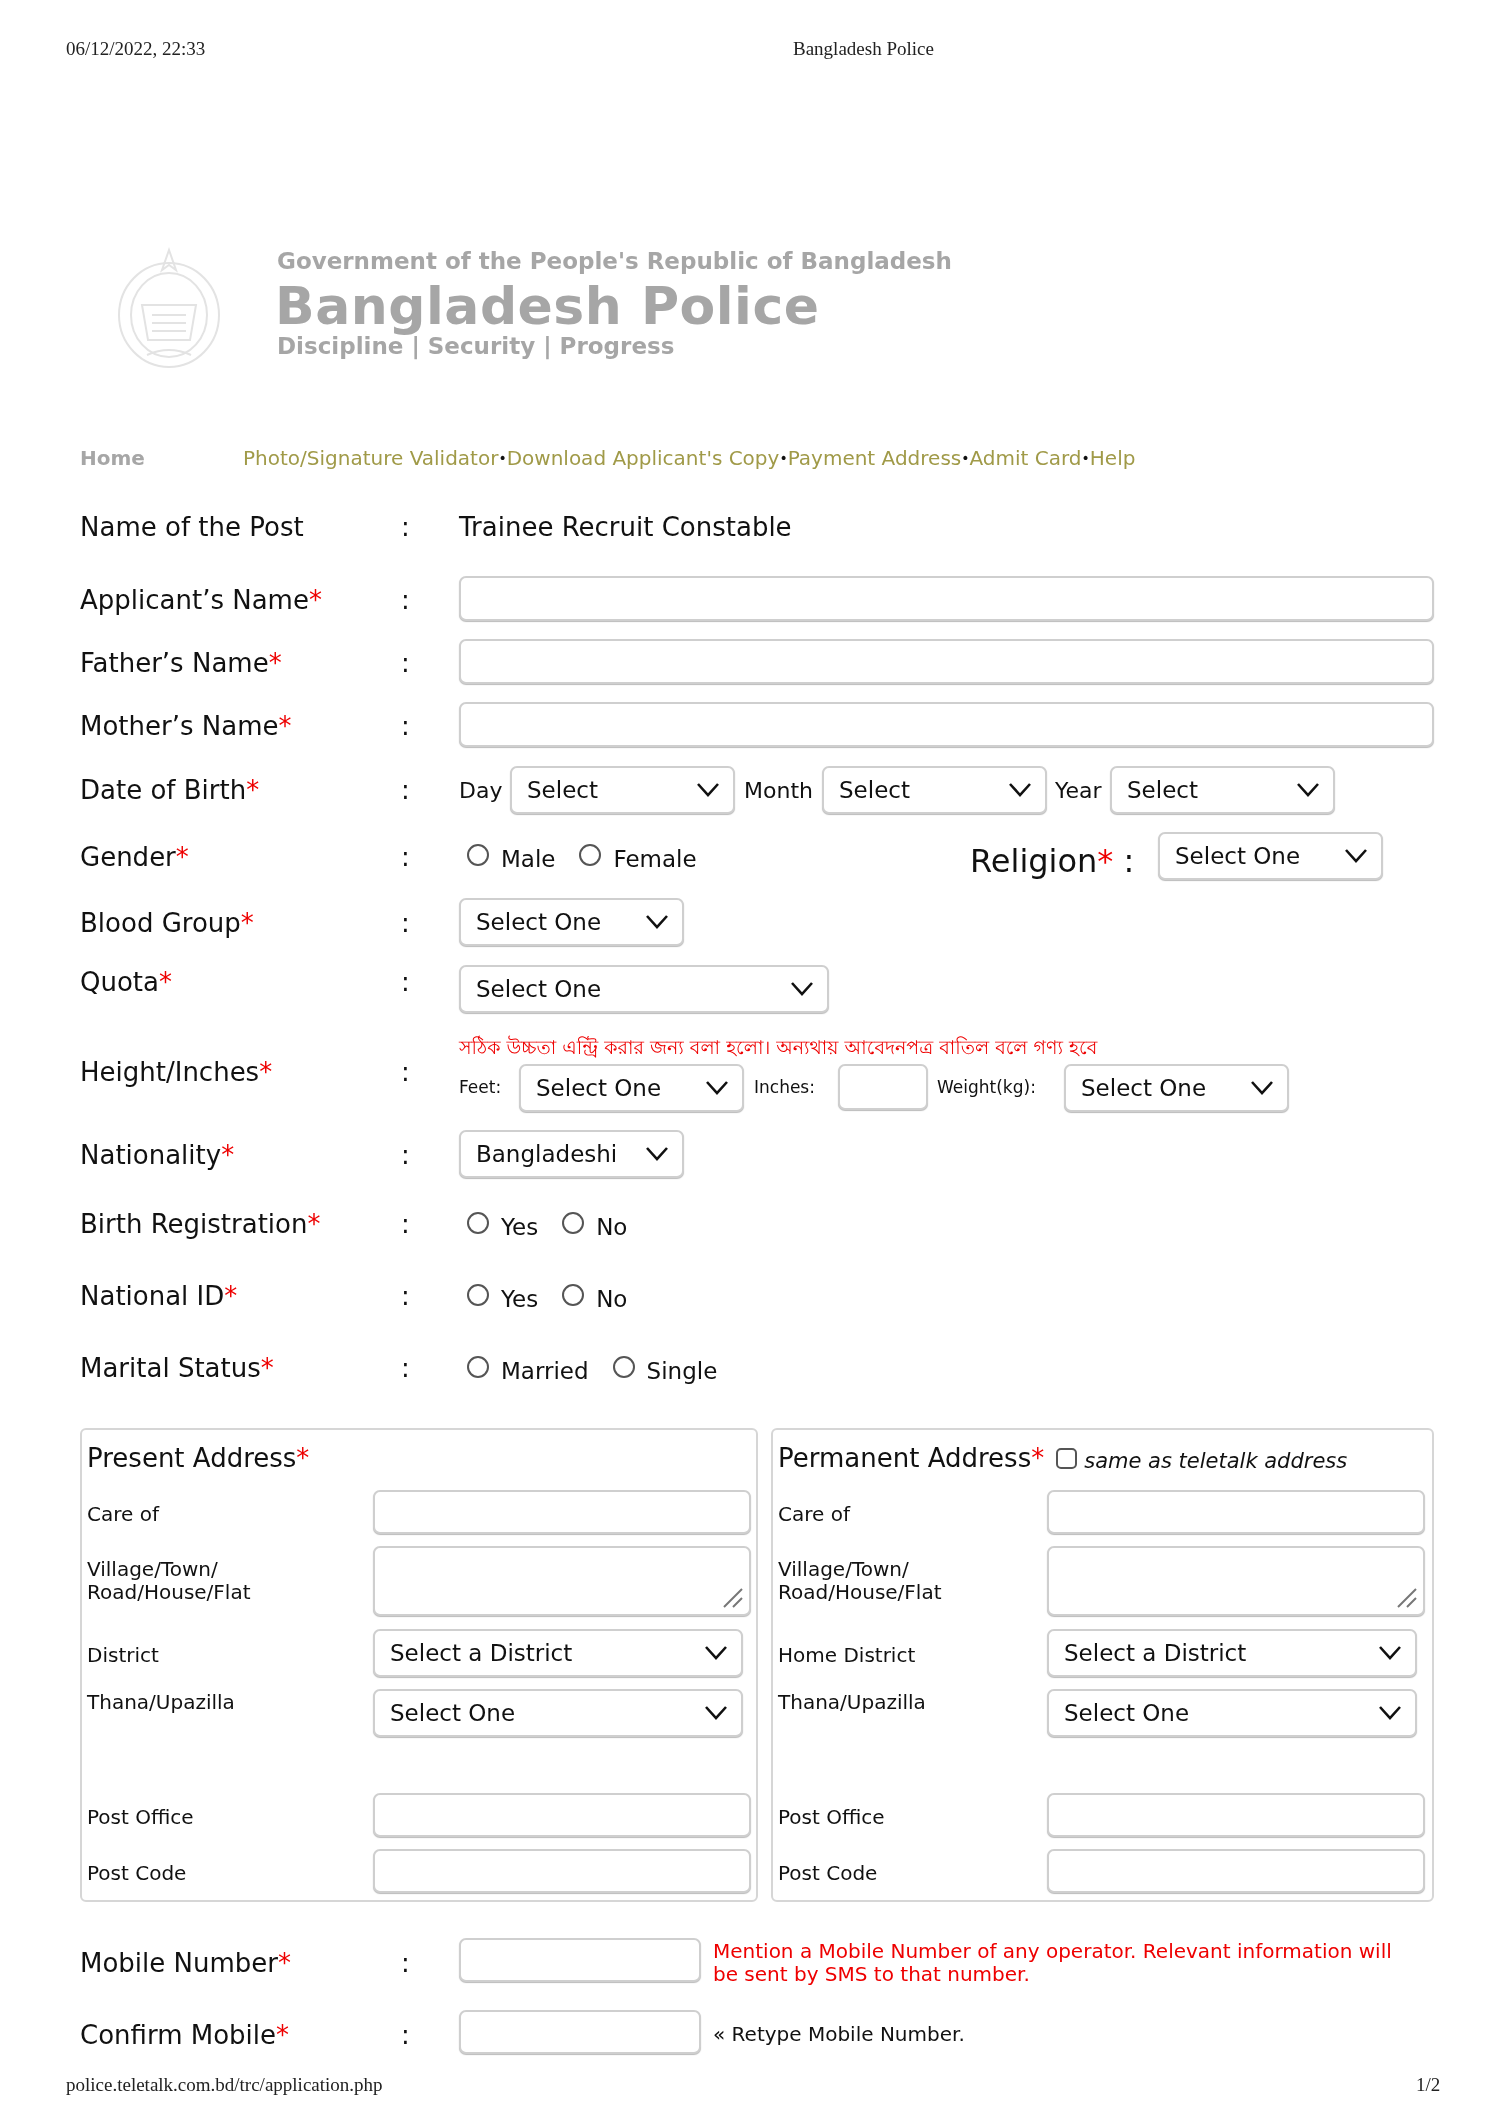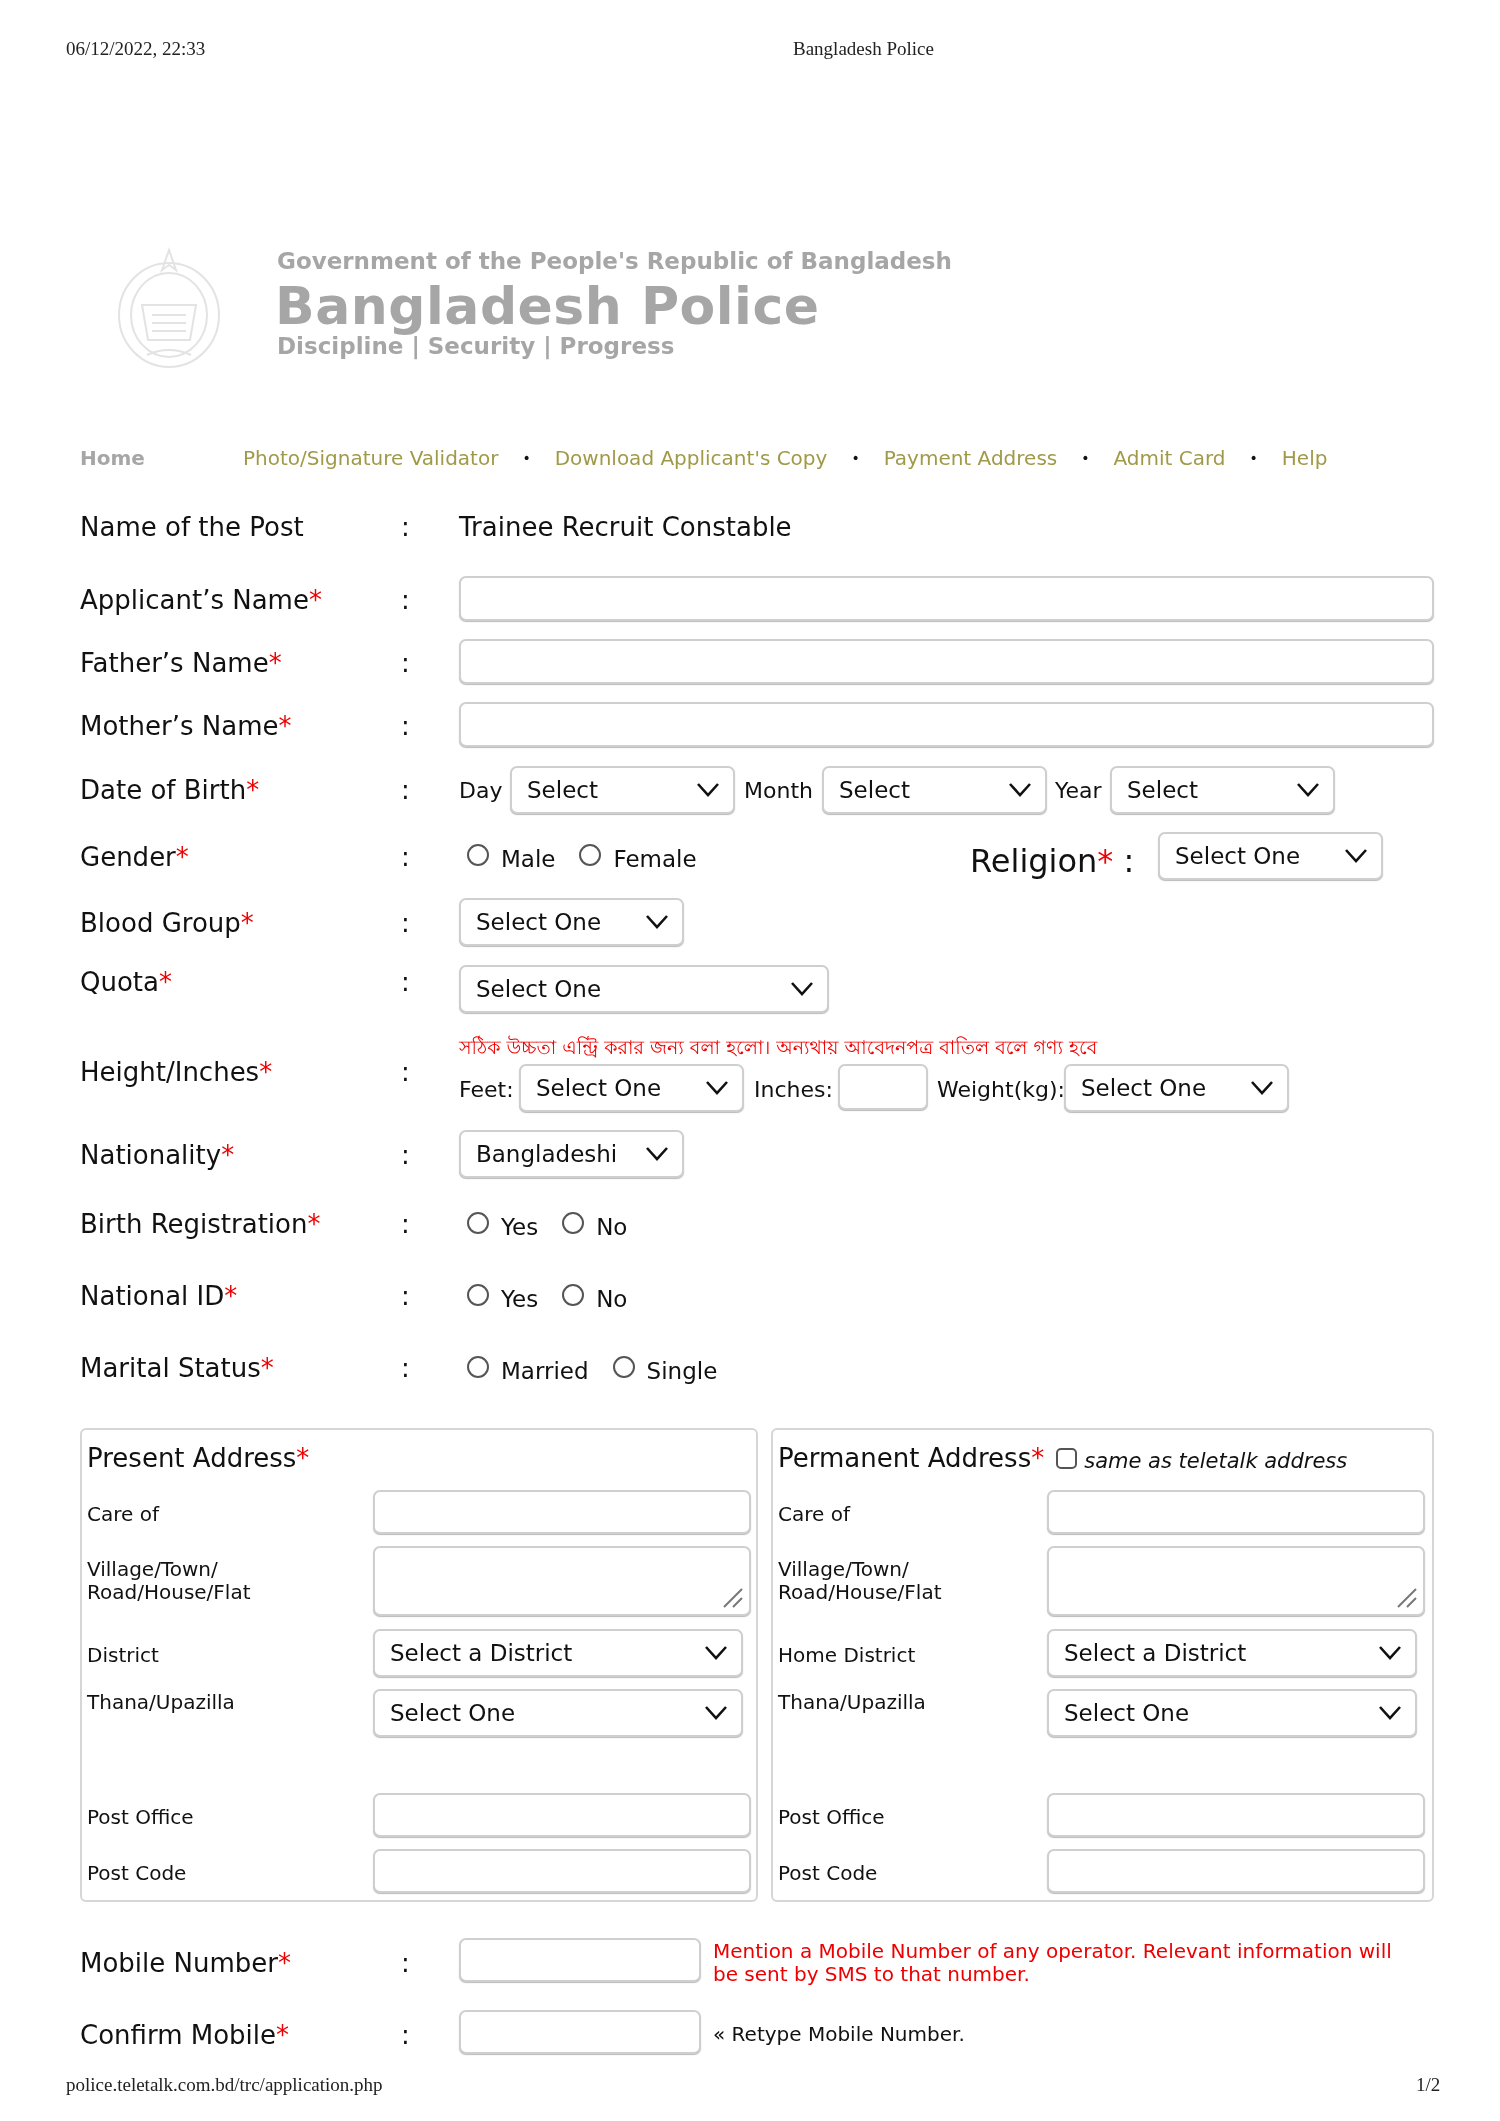--- a/index.html
+++ b/index.html
@@ -11,21 +11,21 @@
   .hdr-motto{left:277px;top:333px;font-size:23px;font-weight:bold;color:#a6a6a6}
   .nav{top:446px;font-size:20px;color:#a09a48}
   .nav-home{left:80px;color:#a6a6a6;font-weight:bold}
   .dot{color:#111;font-size:14px}
   .lbl{left:80px;font-size:26px;color:#111}
   .req{color:#e00}
   .colon{left:401px;font-size:26px}
   .inp{border:2px solid #cfcfcf;border-radius:7px;background:#fff;box-shadow:0 1px 1px #bbb}
   .sel{border:2px solid #cfcfcf;border-radius:7px;background:#fff;box-shadow:0 1px 1px #bbb;display:flex;align-items:center;justify-content:space-between;padding:0 14px 0 15px;font-size:23px;color:#111}
   .chev{width:22px;height:14px;display:inline-block}
-  .small{font-size:22px;color:#111}
+  .small{font-size:17px;color:#111}
   .radio{width:22px;height:22px;border:2px solid #555;border-radius:50%;display:inline-block;background:#fff}
   .radio-row{display:flex;align-items:center;font-size:23px;gap:10px}
   .radio-row .opt{display:flex;align-items:center;gap:12px;margin-right:14px}
   .radio-row .opt span.t{position:relative;top:4px}
   .box{border:2px solid #d6d6d6;border-radius:6px;background:#fff}
   .alab{font-size:20px;color:#111}
   .resize{position:absolute;right:6px;bottom:6px;width:22px;height:22px}
 </style>
 </head>
 <body>
@@ -54,21 +54,21 @@
       <path d="M40 70 L74 70 M40 78 L74 78 M40 86 L74 86"></path>
       <path d="M35 110 Q57 100 79 110"></path>
     </g>
   </svg>
 </div>
 <div class="abs hdr-gov">Government of the People's Republic of Bangladesh</div>
 <div class="abs hdr-title">Bangladesh Police</div>
 <div class="abs hdr-motto">Discipline | Security | Progress</div>
 
 <div class="abs nav nav-home">Home</div>
-<div class="abs nav" style="left:243px;display:flex;gap:24px;align-items:center">
+<div class="abs nav" style="left:243px;display:flex;gap:0;align-items:center">
   <span>Photo/Signature Validator</span>
   <span class="dot">•</span>
   <span>Download Applicant's Copy</span>
   <span class="dot">•</span>
   <span>Payment Address</span>
   <span class="dot">•</span>
   <span>Admit Card</span>
   <span class="dot">•</span>
   <span>Help</span>
 </div>

